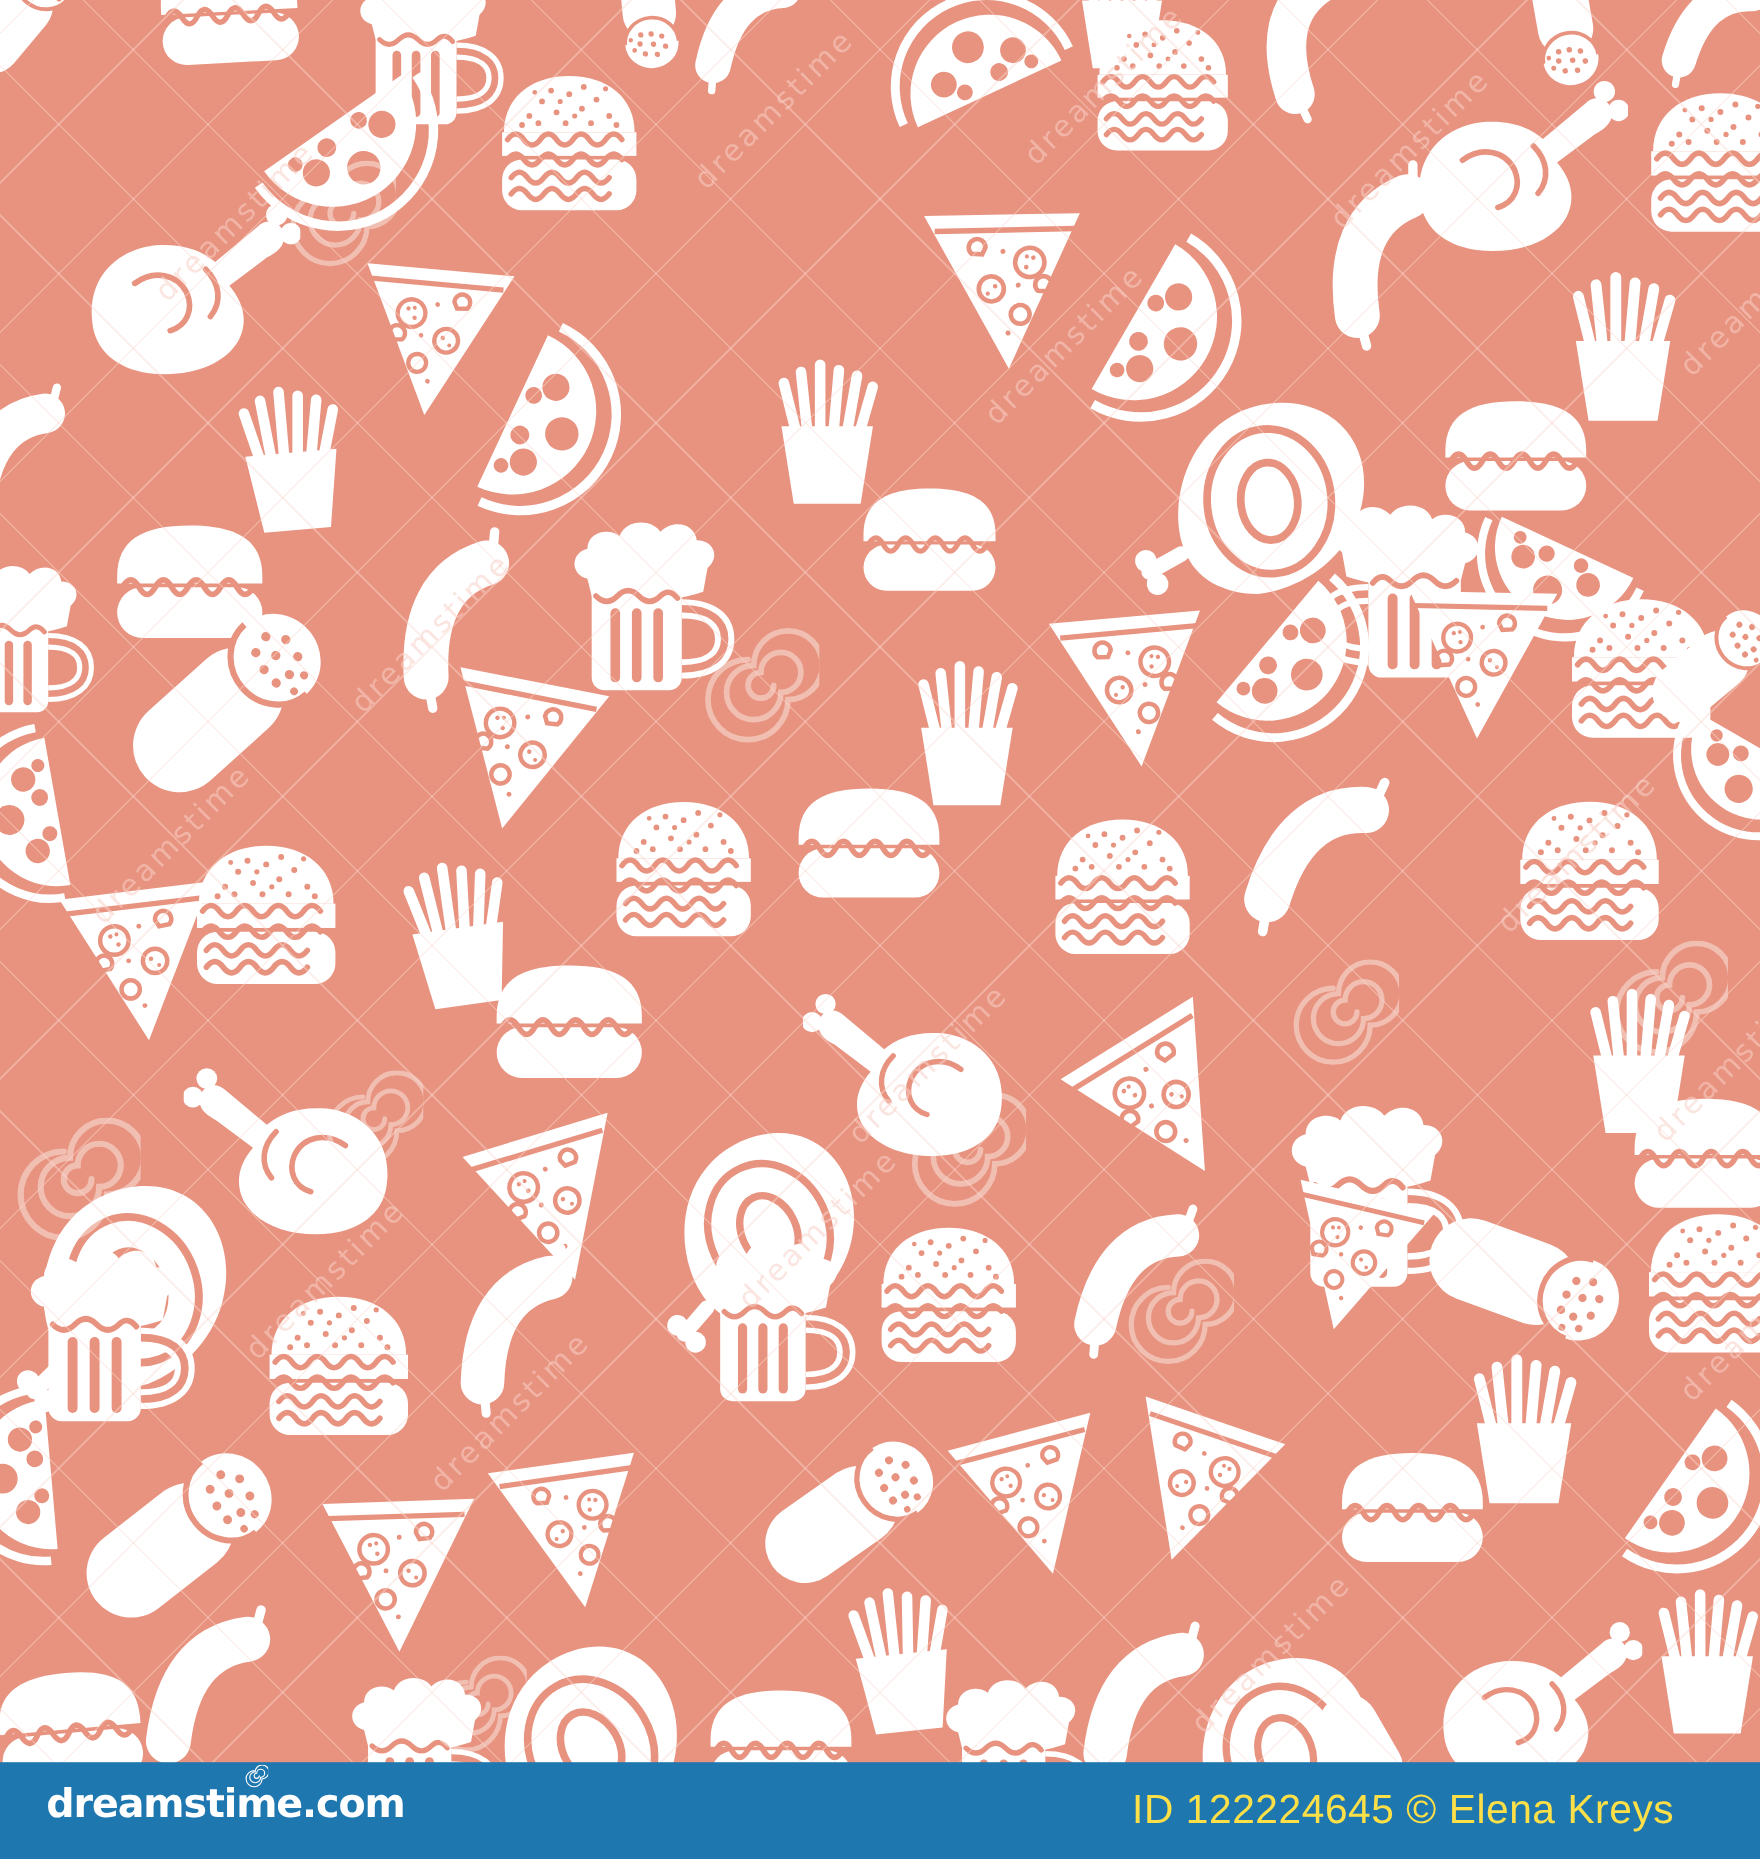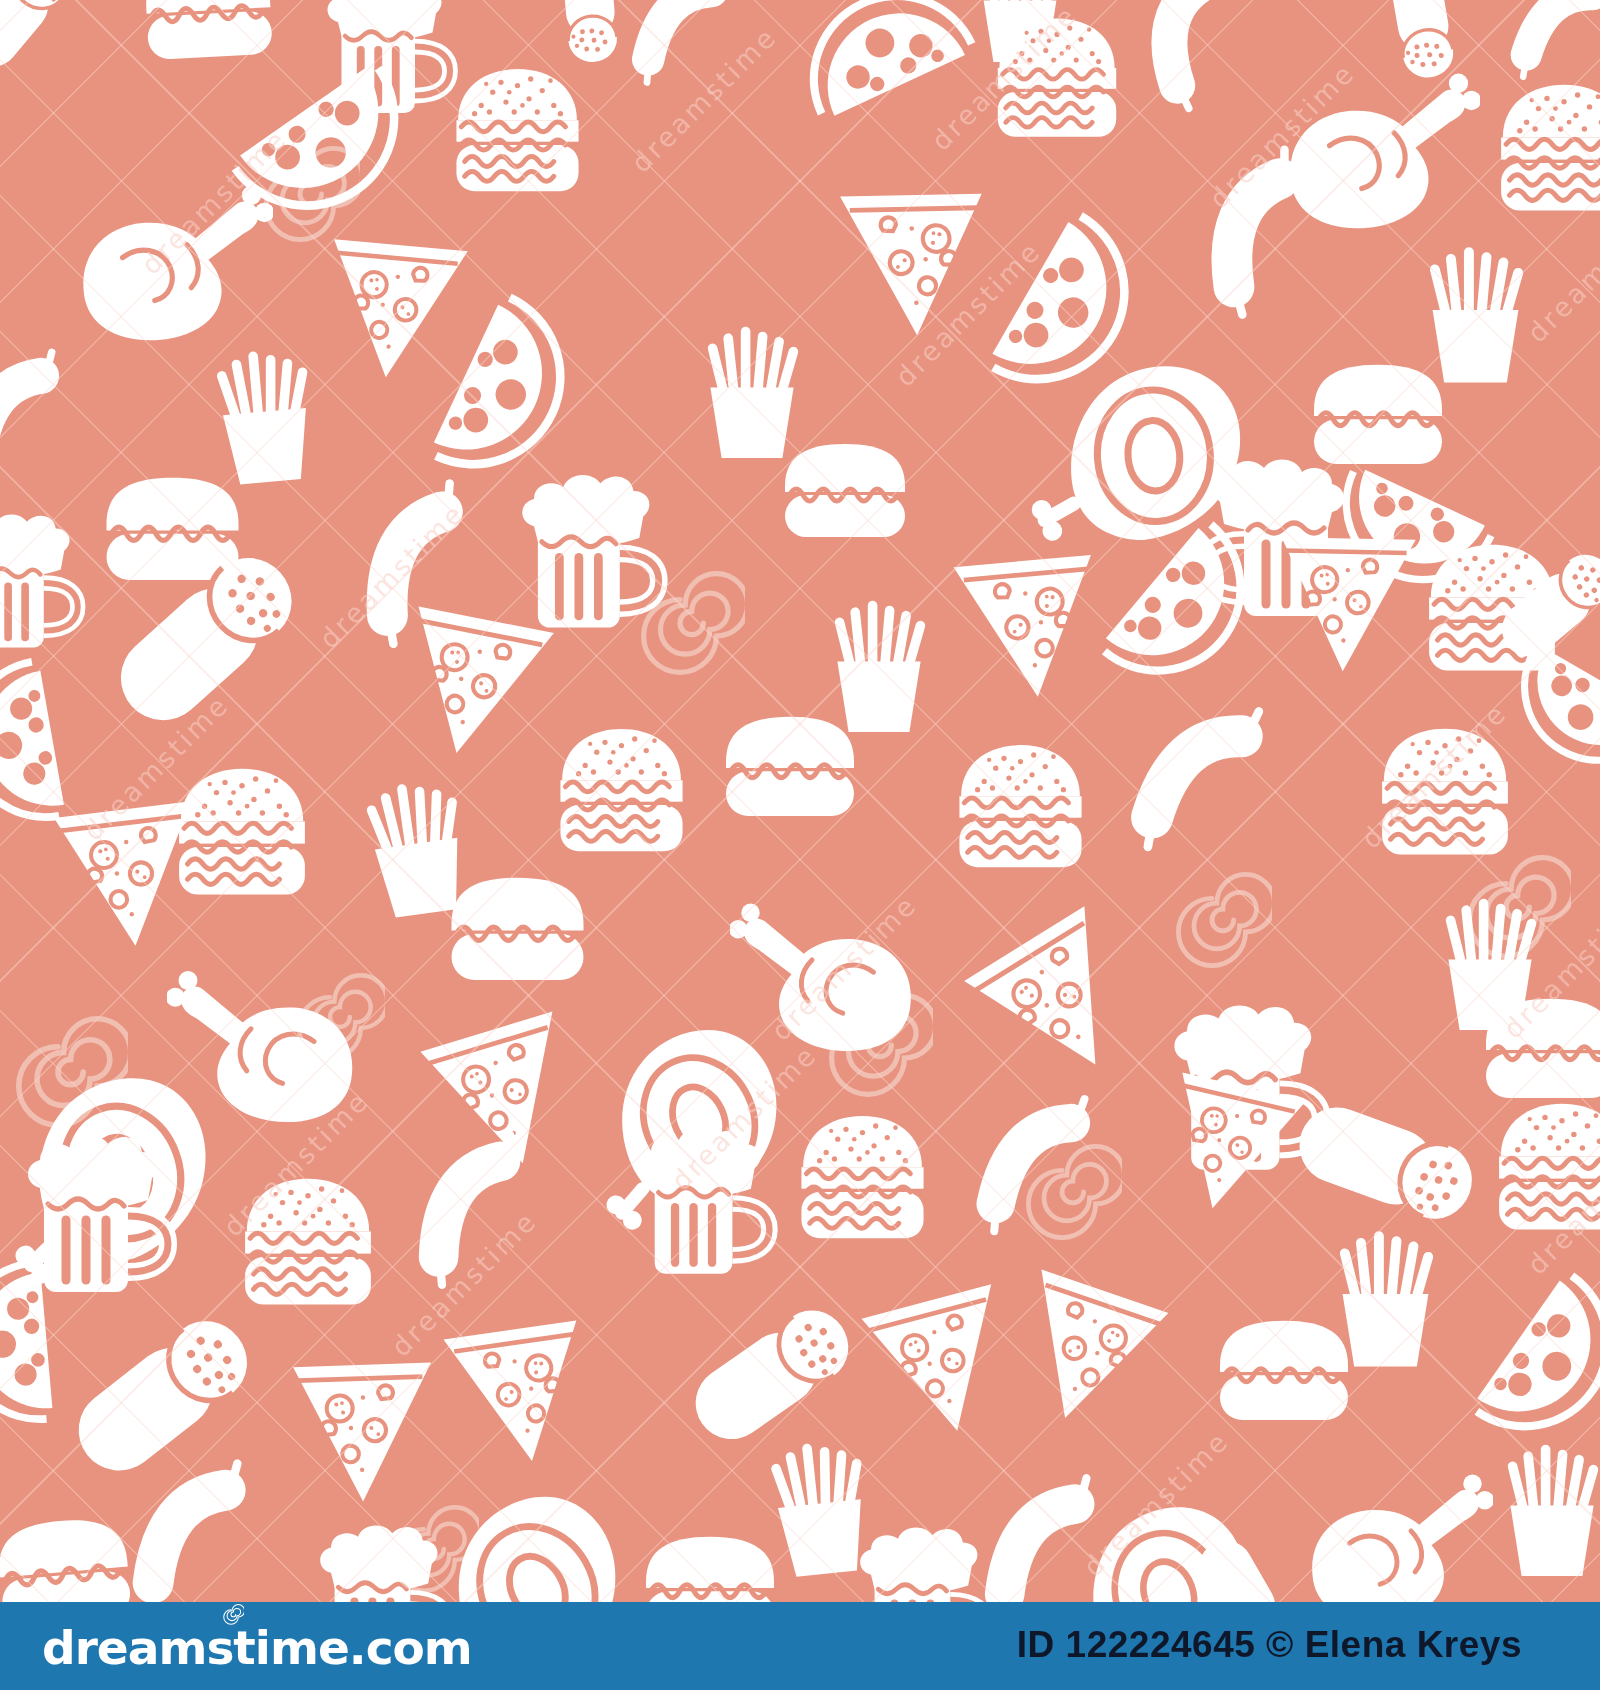--- a/index.html
+++ b/index.html
@@ -28,28 +28,28 @@
       repeating-linear-gradient(45deg, rgba(250,215,205,0.40) 0px, rgba(250,215,205,0.40) 1.5px, transparent 1.5px, transparent 96px),
       repeating-linear-gradient(-45deg, rgba(250,215,205,0.40) 0px, rgba(250,215,205,0.40) 1.5px, transparent 1.5px, transparent 96px);
   }
   footer{
     position:absolute;left:0;right:0;bottom:0;height:88px;
     background:#1f77b0;z-index:20;
   }
   .brand{
     position:absolute;left:42px;top:18px;
     font-family:"DejaVu Sans", sans-serif;
-    font-weight:bold;font-size:47px;letter-spacing:-1px;
+    font-weight:bold;font-size:36px;letter-spacing:-1px;
     color:#ffffff;
   }
   .brand-spiral{position:absolute;left:176px;top:-16px;}
   .credit{
     position:absolute;right:78px;top:22px;
     font-family:"Liberation Sans", sans-serif;
-    font-weight:bold;font-size:37px;color:#0f172a;
+    font-weight:normal;font-size:37px;color:#fde047;
     letter-spacing:0.5px;
   }
   .defs-holder{position:absolute;width:0;height:0;overflow:hidden;}
 </style>
 </head>
 <body>
 
 <svg class="defs-holder" aria-hidden="true">
   <defs>
     <symbol id="sym-burger" viewBox="0 0 100 100">

